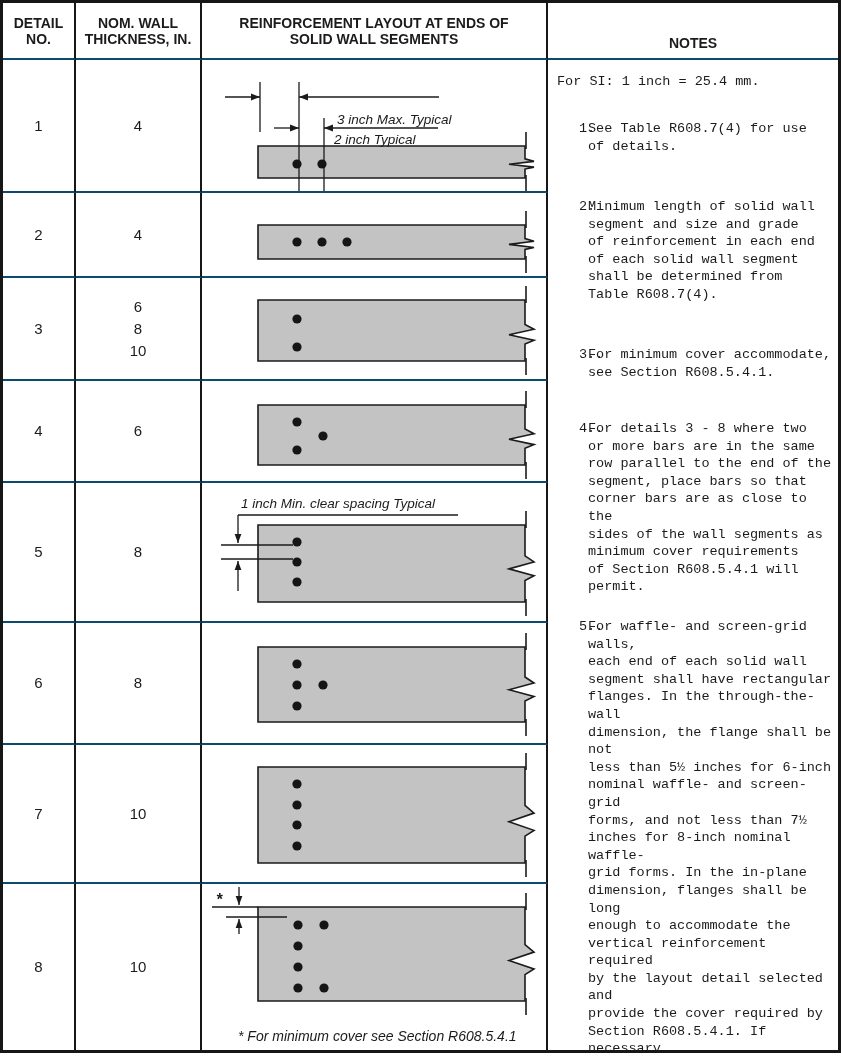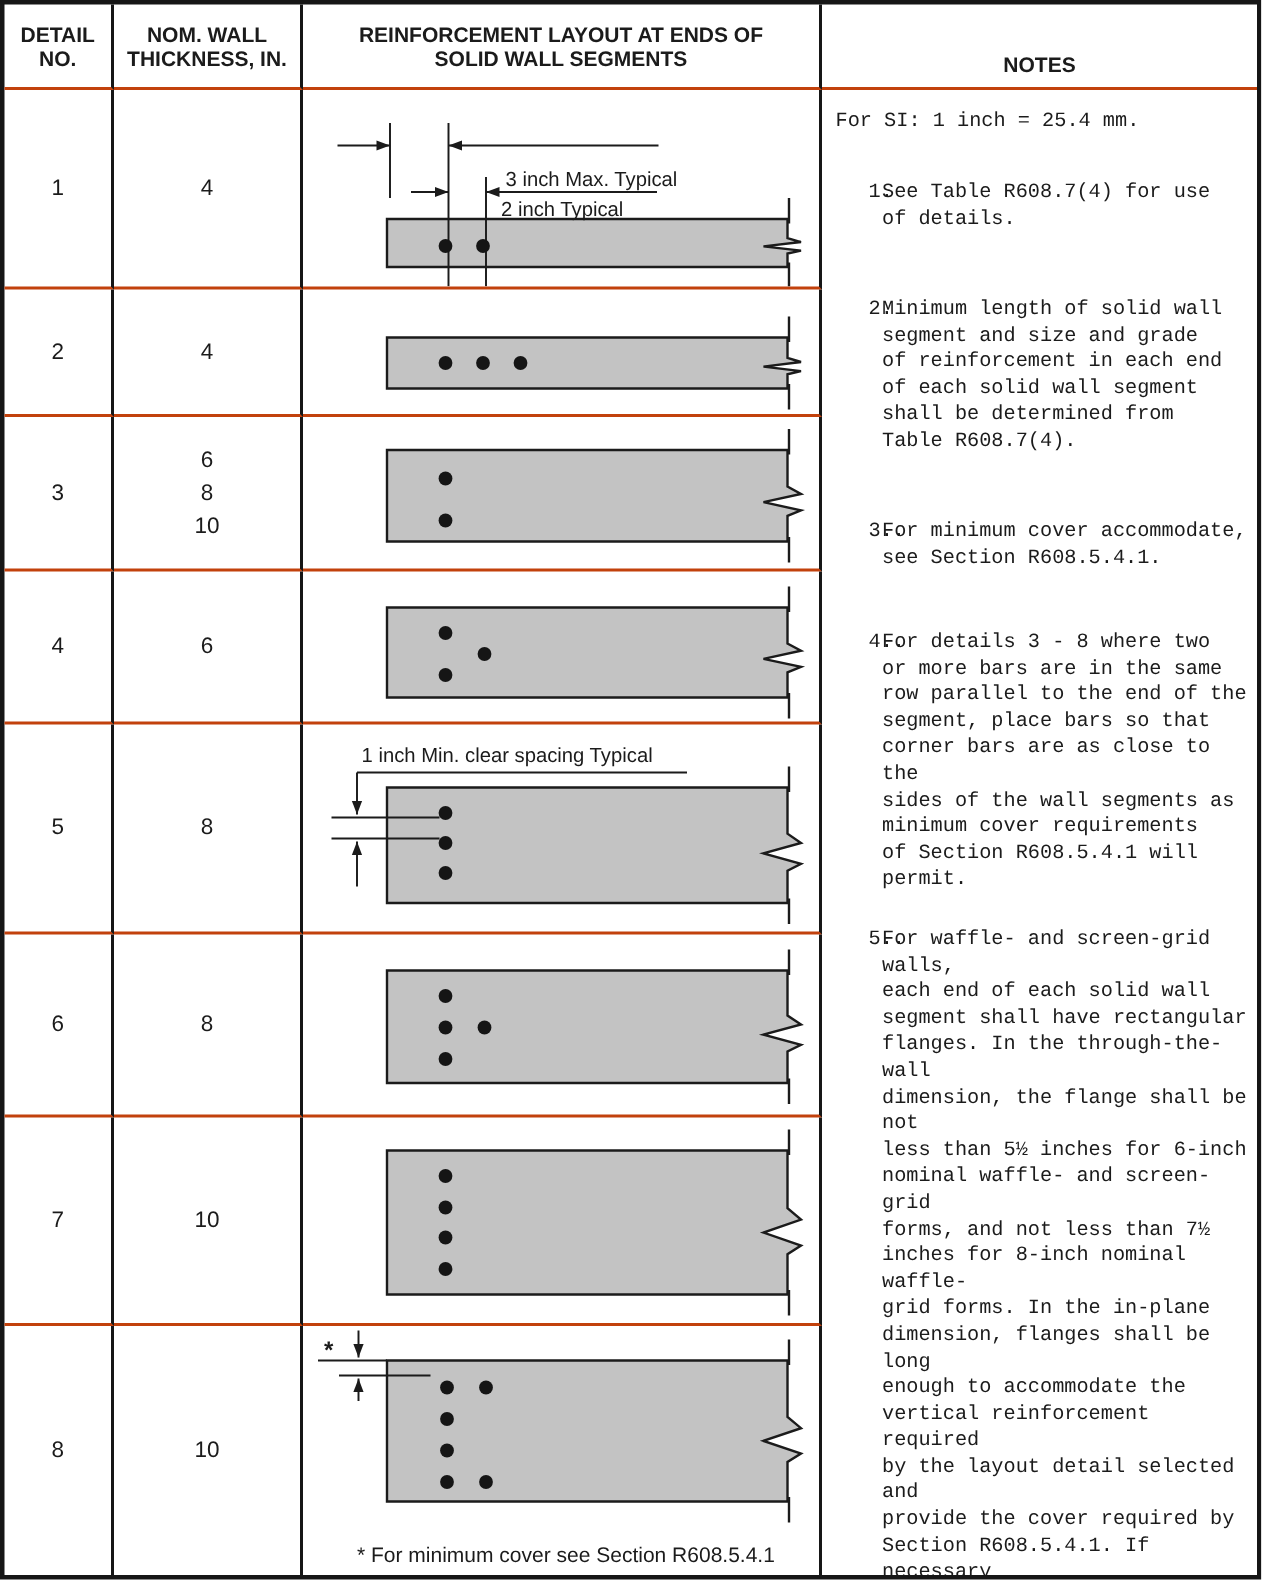--- a/index.html
+++ b/index.html
@@ -16,38 +16,38 @@
   .tbl {
     position: absolute;
     left: 0; top: 0;
     width: 841px;
     display: grid;
     grid-template-columns: 73px 126px 346px 290px;
     grid-template-rows: 57px 133px 85px 103px 102px 140px 122px 139px 166px;
     border: 3px solid #161616;
     background: #fff;
   }
-  .c { border-right: 2px solid #161616; border-bottom: 2px solid #c2410c; overflow: hidden; }
+  .c { border-right: 2px solid #161616; border-bottom: 2px solid #0c4a6e; overflow: hidden; }
   .nr { border-right: none; }
   .nb { border-bottom: none; }
   .hd {
     display: flex; flex-direction: column;
     align-items: center; justify-content: center;
     text-align: center;
     font-weight: bold; font-size: 14px; line-height: 16px;
     white-space: pre-line;
   }
   .hd-notes { justify-content: flex-end; padding-bottom: 7px; margin-top: 28px; }
   .num, .thick {
     display: flex; align-items: center; justify-content: center;
     text-align: center;
     font-size: 15px; line-height: 22px;
     white-space: pre-line;
   }
-  .diag { position: relative; }
+  .diag { position: relative; font-style: italic; }
   .diag svg { position: absolute; left: 0; top: 0; }
   .notes-cell { position: relative; font-size: 13.5px; line-height: 17.6px; }
   .si { position: absolute; left: 9px; right: 4px; }
   .note { position: absolute; left: 31px; right: 3px; }
   .nnum { position: absolute; left: 0; top: 0; }
   .nbody { display: block; margin-left: 9px; white-space: pre-line; }
 </style>
 </head>
 <body>
 

